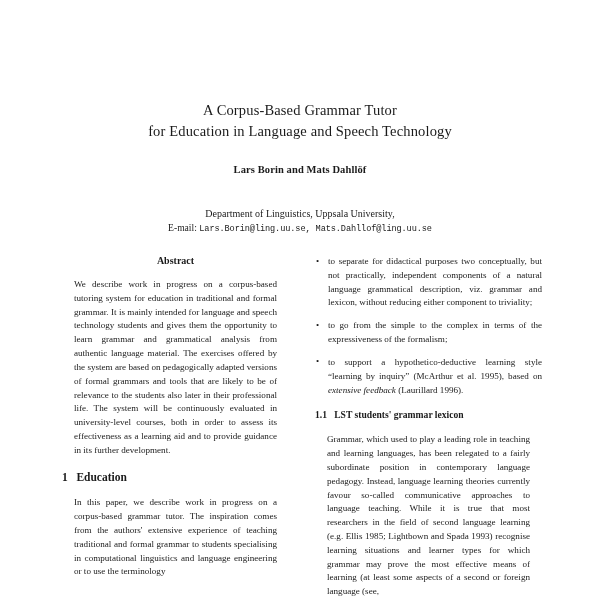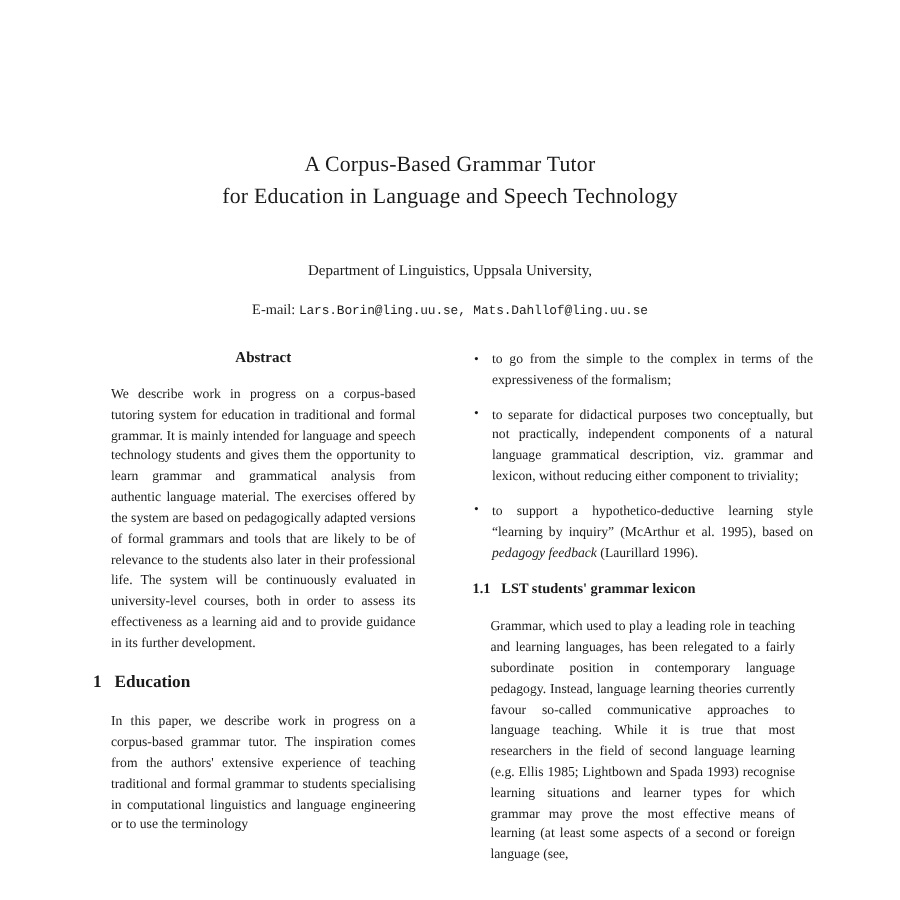--- a/index.html
+++ b/index.html
@@ -45,21 +45,21 @@
     line-height: 1.5;
     margin: 0;
   }
   .affil .line {
     display: block;
     margin-top: 31px;
   }
   .email {
     text-align: center;
     font-size: 9.6px;
-    margin-top: 13px;
+    margin-top: 1px;
   }
   .email .mono {
     font-family: "Liberation Mono", monospace;
     font-size: 8.6px;
     letter-spacing: -0.1px;
   }
   .columns {
     display: flex;
     gap: 26px;
     margin-top: 21px;
@@ -119,20 +119,21 @@
 </head>
 <body>
 
 <div class="page">
 
   <h1 class="title">
     <span class="line">A Corpus-Based Grammar Tutor</span>
     <span class="line">for Education in Language and Speech Technology</span>
   </h1>
 
+  <div class="authors">Lars Borin and Mats Dahllöf</div>
 
   <div class="affil">
     <span class="line">Department of Linguistics, Uppsala University,</span>
   </div>
 
   <div class="email">
     <span>E-mail:</span>
     <span class="mono">Lars.Borin@ling.uu.se, Mats.Dahllof@ling.uu.se</span>
   </div>
 
@@ -144,23 +145,23 @@
 
       <h2 class="section">
         <span>1</span>
         &nbsp;&nbsp;<span>Education</span>
       </h2>
       <p class="body">In this paper, we describe work in progress on a corpus-based grammar tutor. The inspiration comes from the authors' extensive experience of teaching traditional and formal grammar to students specialising in computational linguistics and language engineering or to use the terminology</p>
     </div>
 
     <div class="col">
       <ul class="bullets">
+        <li>to separate for didactical purposes two conceptually, but not practically, independent components of a natural language grammatical description, viz. grammar and lexicon, without reducing either component to triviality;</li>
         <li>to go from the simple to the complex in terms of the expressiveness of the formalism;</li>
-        <li>to separate for didactical purposes two conceptually, but not practically, independent components of a natural language grammatical description, viz. grammar and lexicon, without reducing either component to triviality;</li>
-        <li>to support a hypothetico-deductive learning style “learning by inquiry” (McArthur et al. 1995), based on <span class="it">pedagogy feedback</span> (Laurillard 1996).</li>
+        <li>to support a hypothetico-deductive learning style “learning by inquiry” (McArthur et al. 1995), based on <span class="it">extensive feedback</span> (Laurillard 1996).</li>
       </ul>
 
       <h3 class="subsection">
         <span>1.1</span>
         &nbsp;&nbsp;<span>LST students' grammar lexicon</span>
       </h3>
       <p class="body">Grammar, which used to play a leading role in teaching and learning languages, has been relegated to a fairly subordinate position in contemporary language pedagogy. Instead, language learning theories currently favour so-called communicative approaches to language teaching. While it is true that most researchers in the field of second language learning (e.g. Ellis 1985; Lightbown and Spada 1993) recognise learning situations and learner types for which grammar may prove the most effective means of learning (at least some aspects of a second or foreign language (see,</p>
     </div>
 
   </div>

